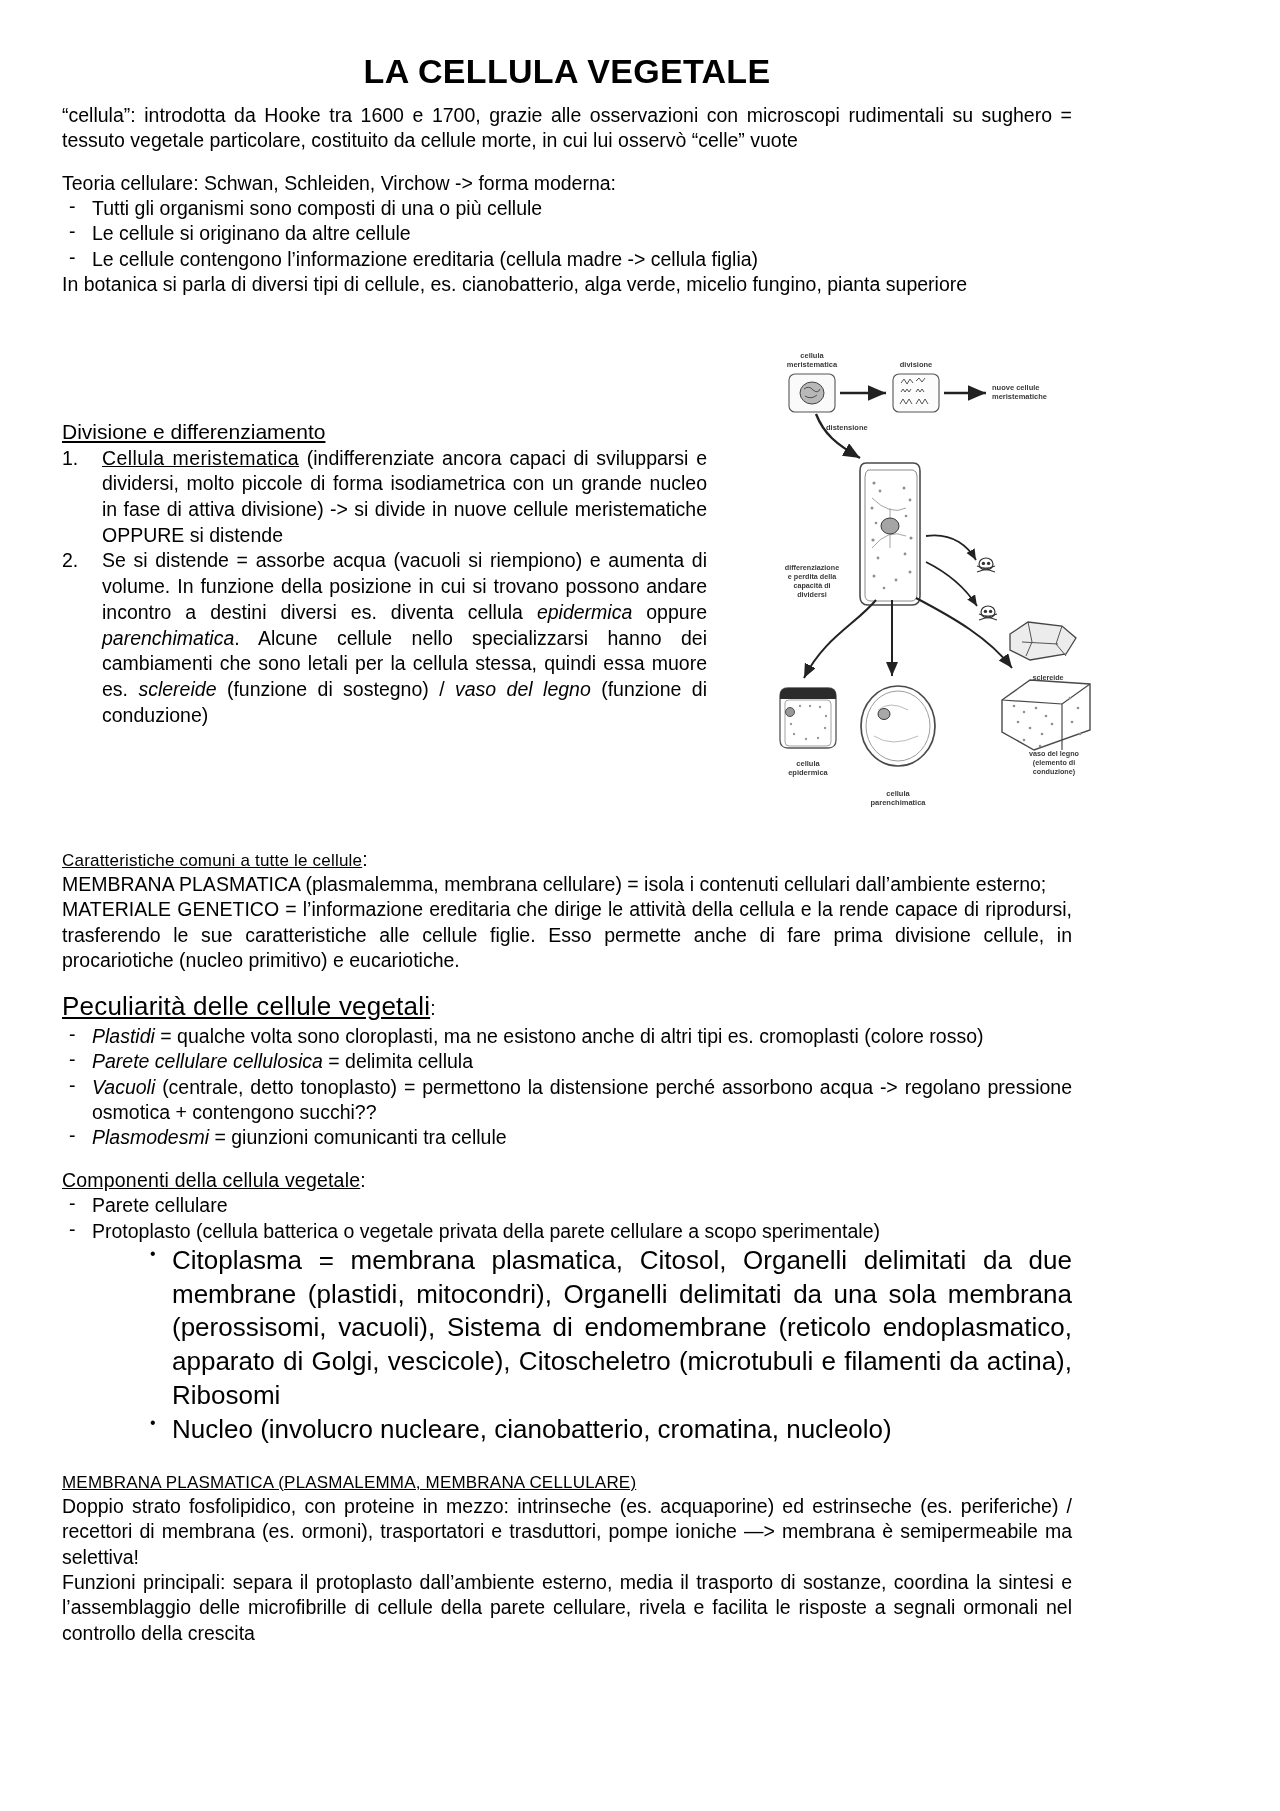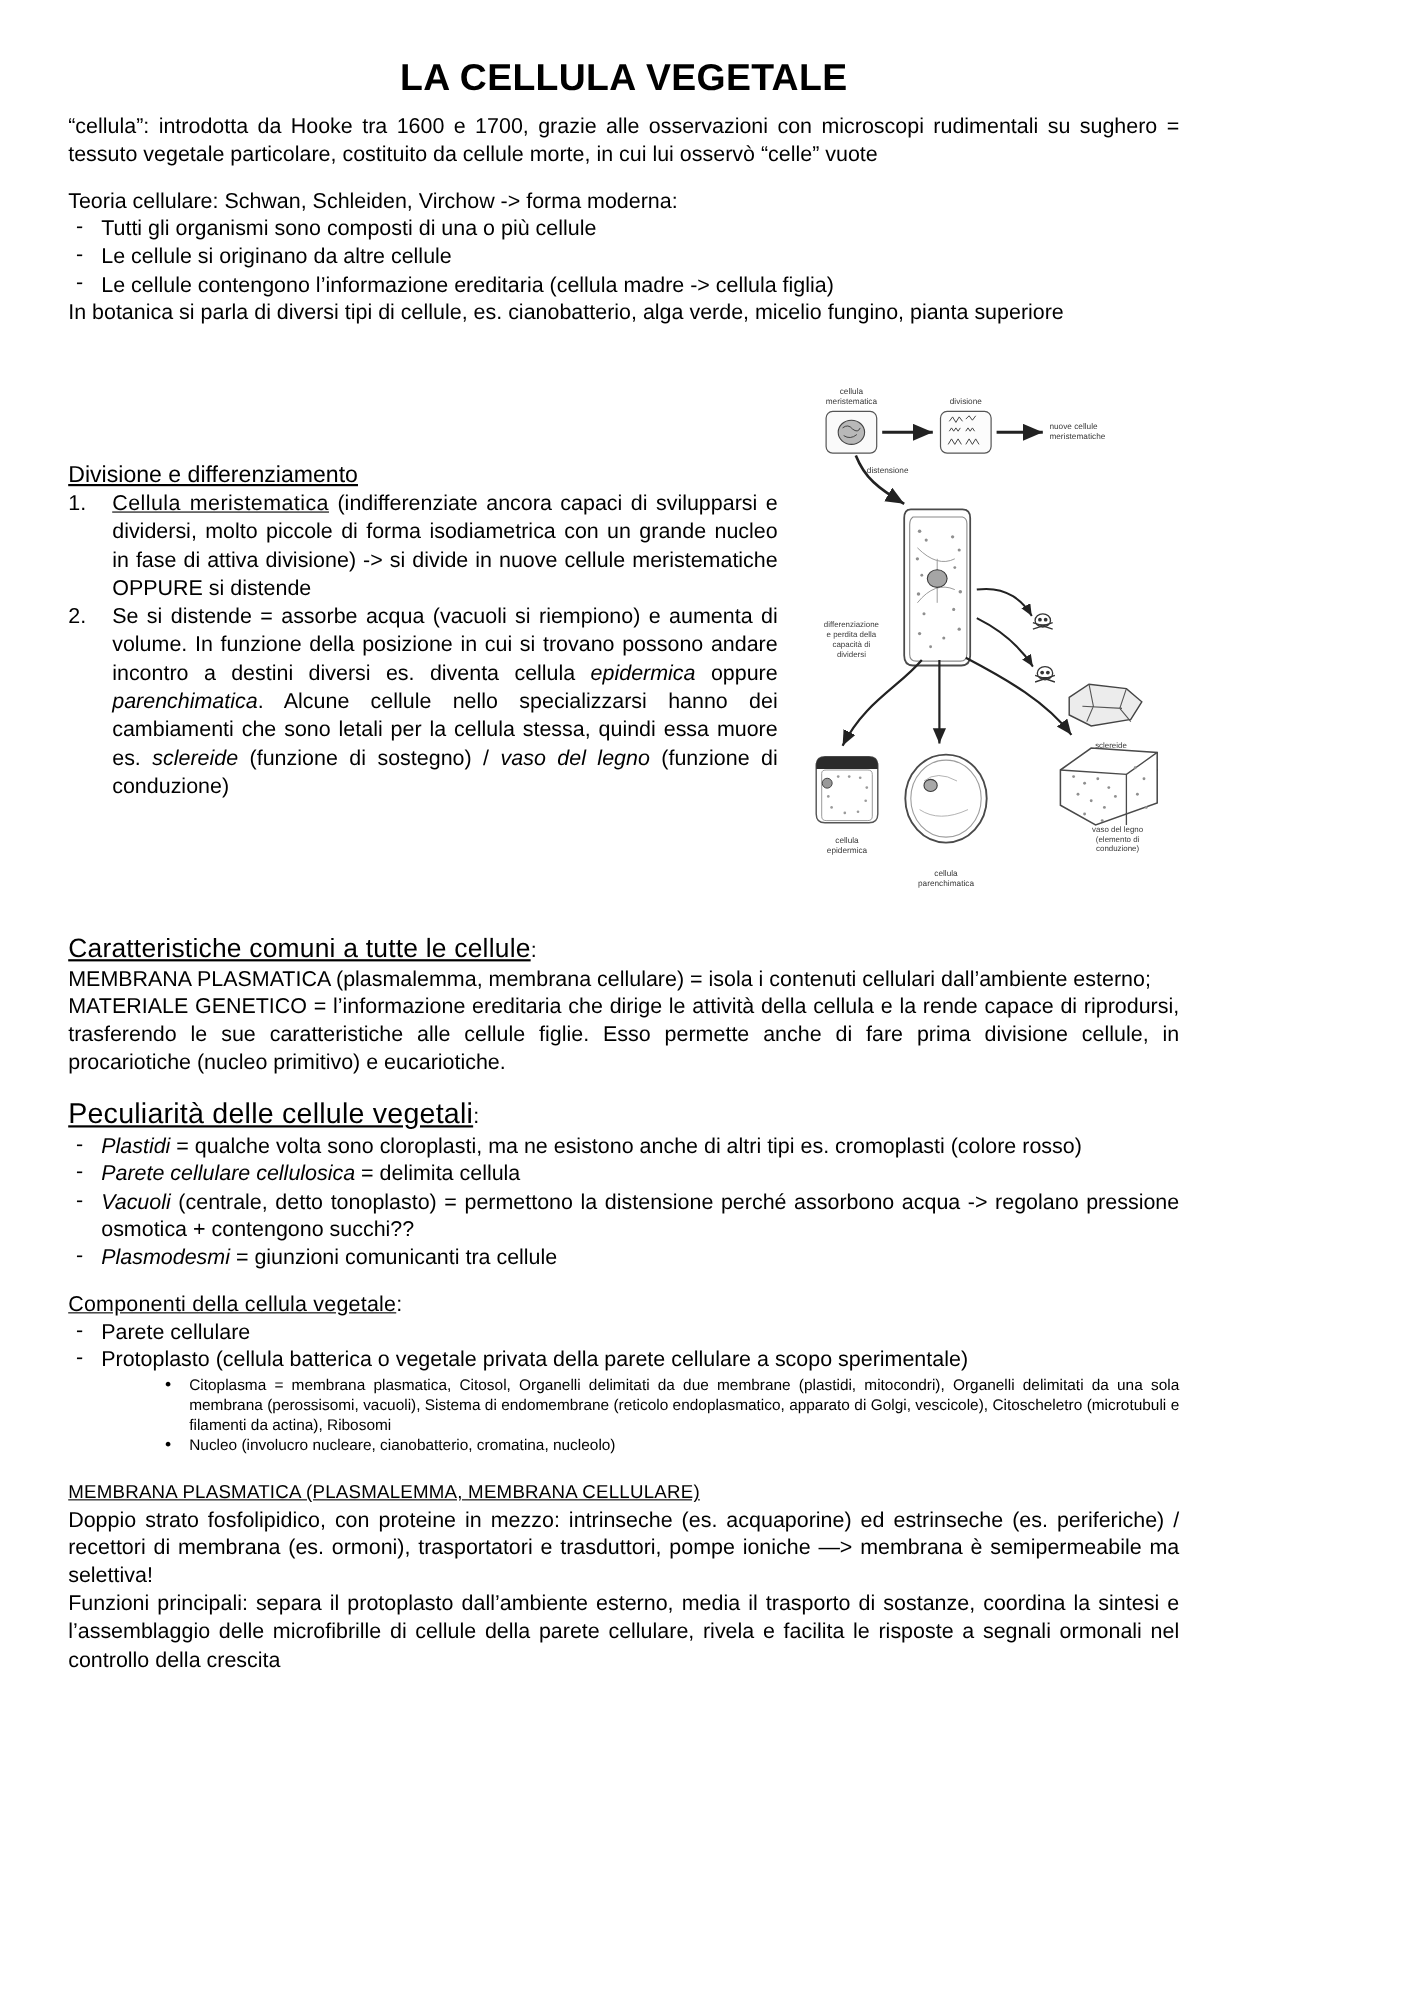--- a/index.html
+++ b/index.html
@@ -75,21 +75,21 @@
   ul.dash-list.justify > li {
     text-align: justify;
   }
 
   ul.dot-list {
     list-style: none;
     margin: 0;
     padding: 0;
   }
   ul.dot-list > li {
-    font-size: 14px;
+    font-size: 26px;
     line-height: 1.30;
     position: relative;
     padding-left: 28px;
     margin-left: 82px;
     text-align: justify;
   }
   ul.dot-list > li::before {
     content: "\2022";
     position: absolute;
     left: 6px;
@@ -136,24 +136,25 @@
   .col-left {
     width: 645px;
   }
   .wide-space {
     letter-spacing: 0.4px;
   }
 
   
   .figure {
     position: absolute;
-    left: 726px;
+    left: 764px;
     top: 348px;
     width: 350px;
     height: 470px;
+    font-weight: bold;
   }
   .figure svg { display: block; }
 </style>
 </head>
 <body>
 
 <div class="page">
 
   <div class="content">
 
@@ -185,21 +186,21 @@
         </li>
         <li>
           <span>Se si distende = assorbe acqua (vacuoli si riempiono) e aumenta di volume. In funzione della posizione in cui si trovano possono andare incontro a destini diversi es. diventa cellula </span><span class="i">epidermica</span><span> oppure </span><span class="i">parenchimatica</span><span>. Alcune cellule nello specializzarsi hanno dei cambiamenti che sono letali per la cellula stessa, quindi essa muore es. </span><span class="i">sclereide</span><span> (funzione di sostegno) / </span><span class="i">vaso del legno</span><span> (funzione di conduzione)</span>
         </li>
       </ol>
     </div>
 
     <div style="height:118px"></div>
 
     <div>
-      <p class="para-left"><span class="sc-head" style="font-size:24px">Caratteristiche comuni a tutte le cellule</span><span>:</span></p>
+      <p class="para-left"><span class="sc-head" style="font-size:17px">Caratteristiche comuni a tutte le cellule</span><span>:</span></p>
       <p class="para">MEMBRANA PLASMATICA (plasmalemma, membrana cellulare) = isola i contenuti cellulari dall’ambiente esterno;</p>
       <p class="para">MATERIALE GENETICO = l’informazione ereditaria che dirige le attività della cellula e la rende capace di riprodursi, trasferendo le sue caratteristiche alle cellule figlie. Esso permette anche di fare prima divisione cellule, in procariotiche (nucleo primitivo) e eucariotiche.</p>
     </div>
 
     <div class="spacer-sm"></div>
 
     <div>
       <p class="para-left"><span class="sc-head" style="font-size:26px">Peculiarità delle cellule vegetali</span><span>:</span></p>
       <ul class="dash-list justify">
         <li><span class="i">Plastidi</span><span> = qualche volta sono cloroplasti, ma ne esistono anche di altri tipi es. cromoplasti (colore rosso)</span></li>

